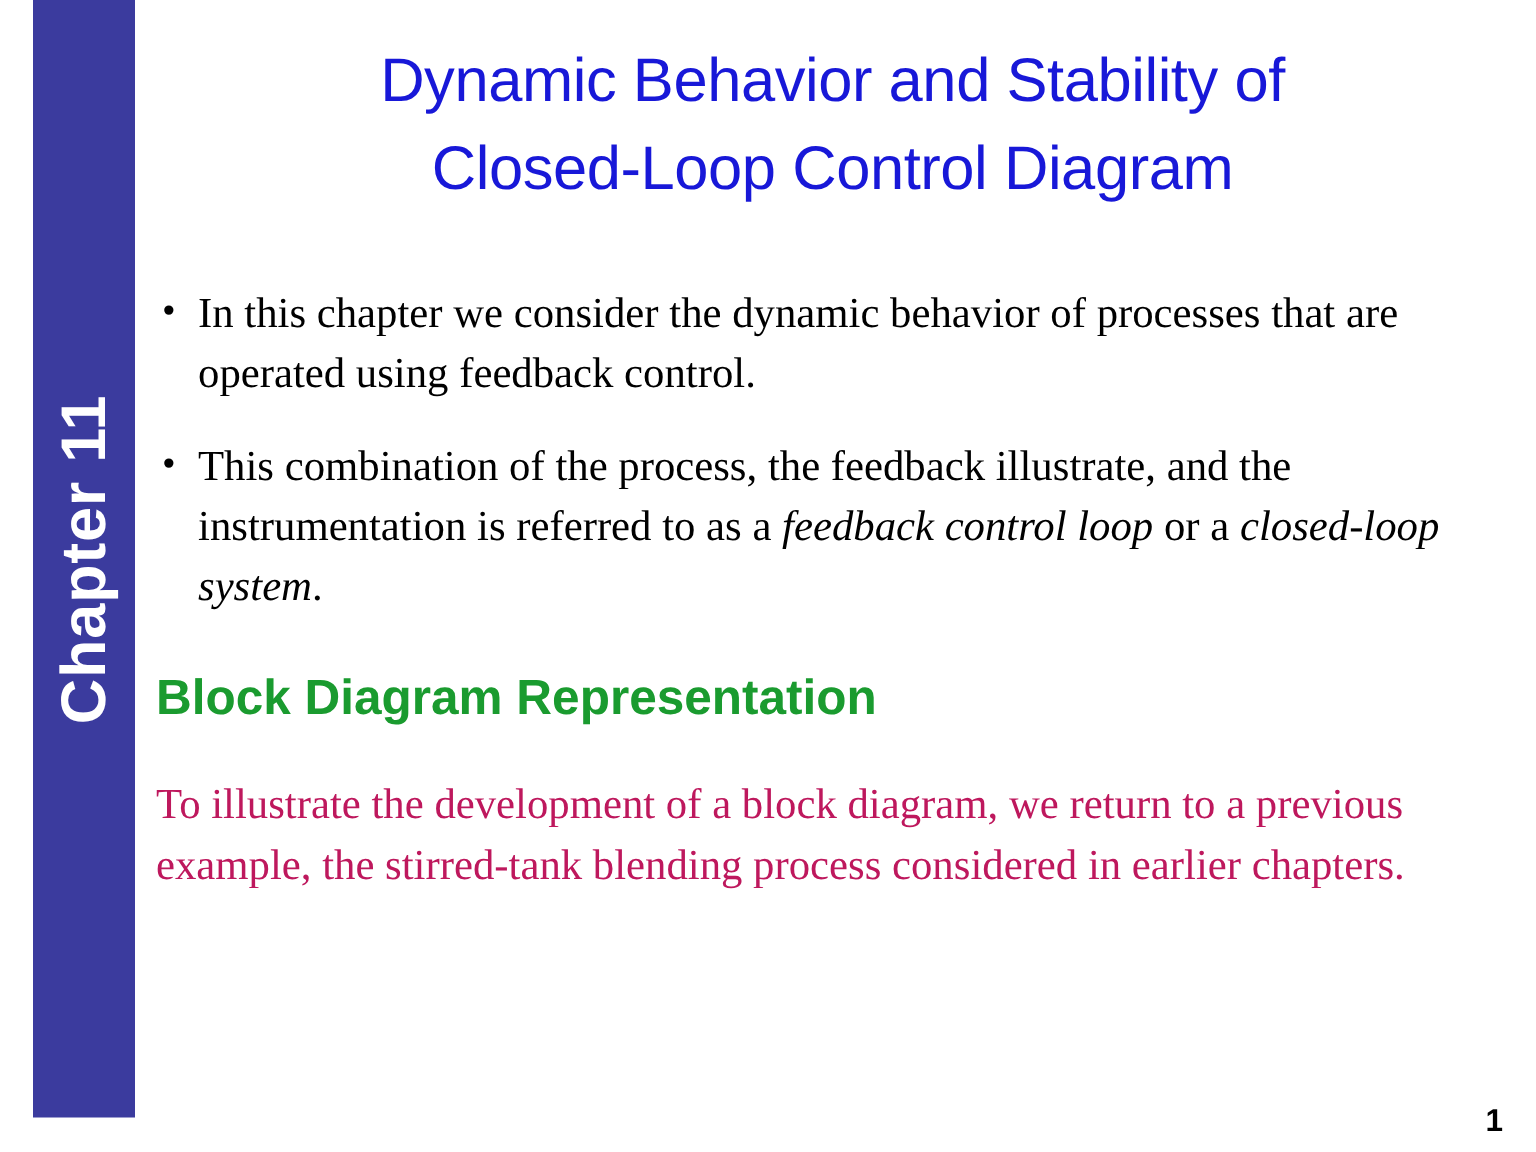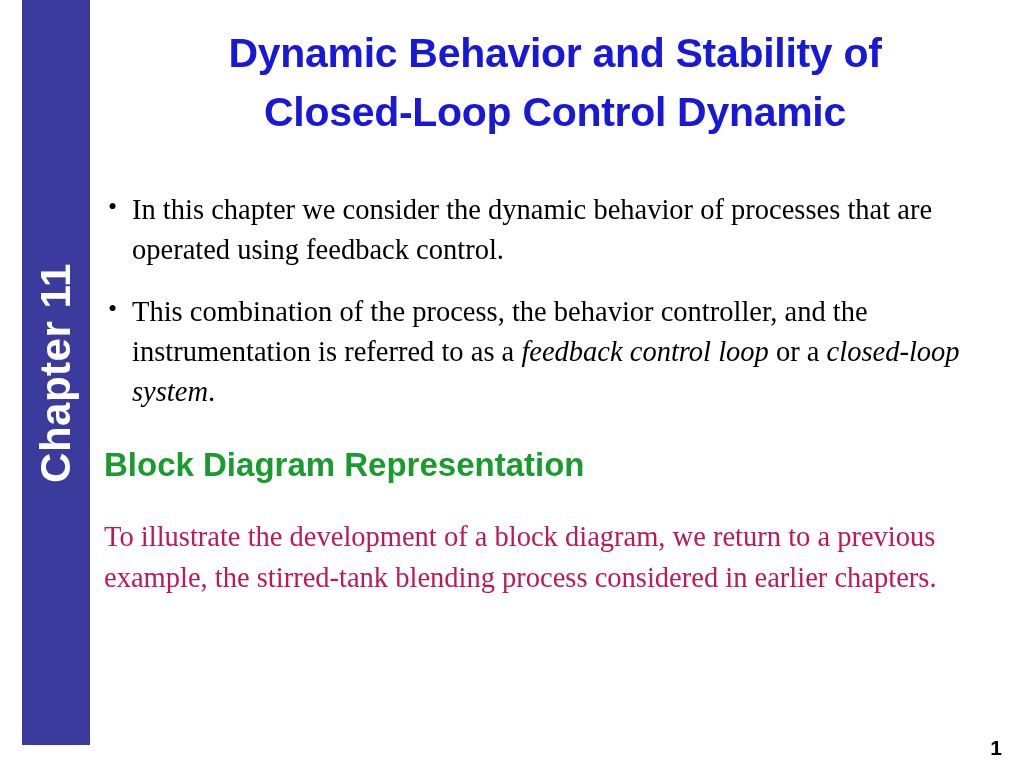--- a/index.html
+++ b/index.html
@@ -44,21 +44,21 @@
   }
   
   .title {
     position: absolute;
     left: 110px;
     top: 24px;
     width: 890px;
     text-align: center;
     color: #1818d8;
     font-family: "Liberation Sans", sans-serif;
-    font-weight: bold;
+    font-weight: normal;
     font-size: 41px;
     line-height: 1.45;
     letter-spacing: -0.3px;
   }
   .title .line2 {
     display: block;
   }
   
   .content {
     position: absolute;
@@ -112,33 +112,33 @@
 <body>
 
 <div class="slide">
 
   <div class="sidebar">
     <div class="sidebar-label">Chapter 11</div>
   </div>
 
   <div class="title">
     <span>Dynamic Behavior and Stability of</span>
-    <span class="line2">Closed-Loop Control Dynamic</span>
+    <span class="line2">Closed-Loop Control Diagram</span>
   </div>
 
   <div class="content">
 
     <div class="bullet">
       <span class="dot">•</span>
       <span>In this chapter we consider the dynamic behavior of processes that are operated using feedback control.</span>
     </div>
 
     <div class="bullet">
       <span class="dot">•</span>
-      <span>This combination of the process, the behavior controller, and the instrumentation is referred to as a </span><em>feedback control loop</em><span> or a </span><em>closed-loop system</em><span>.</span>
+      <span>This combination of the process, the feedback illustrate, and the instrumentation is referred to as a </span><em>feedback control loop</em><span> or a </span><em>closed-loop system</em><span>.</span>
     </div>
 
     <div class="section-heading">Block Diagram Representation</div>
 
     <div class="paragraph">To illustrate the development of a block diagram, we return to a previous example, the stirred-tank blending process considered in earlier chapters.</div>
 
   </div>
 
   <div class="page-number">1</div>
 

